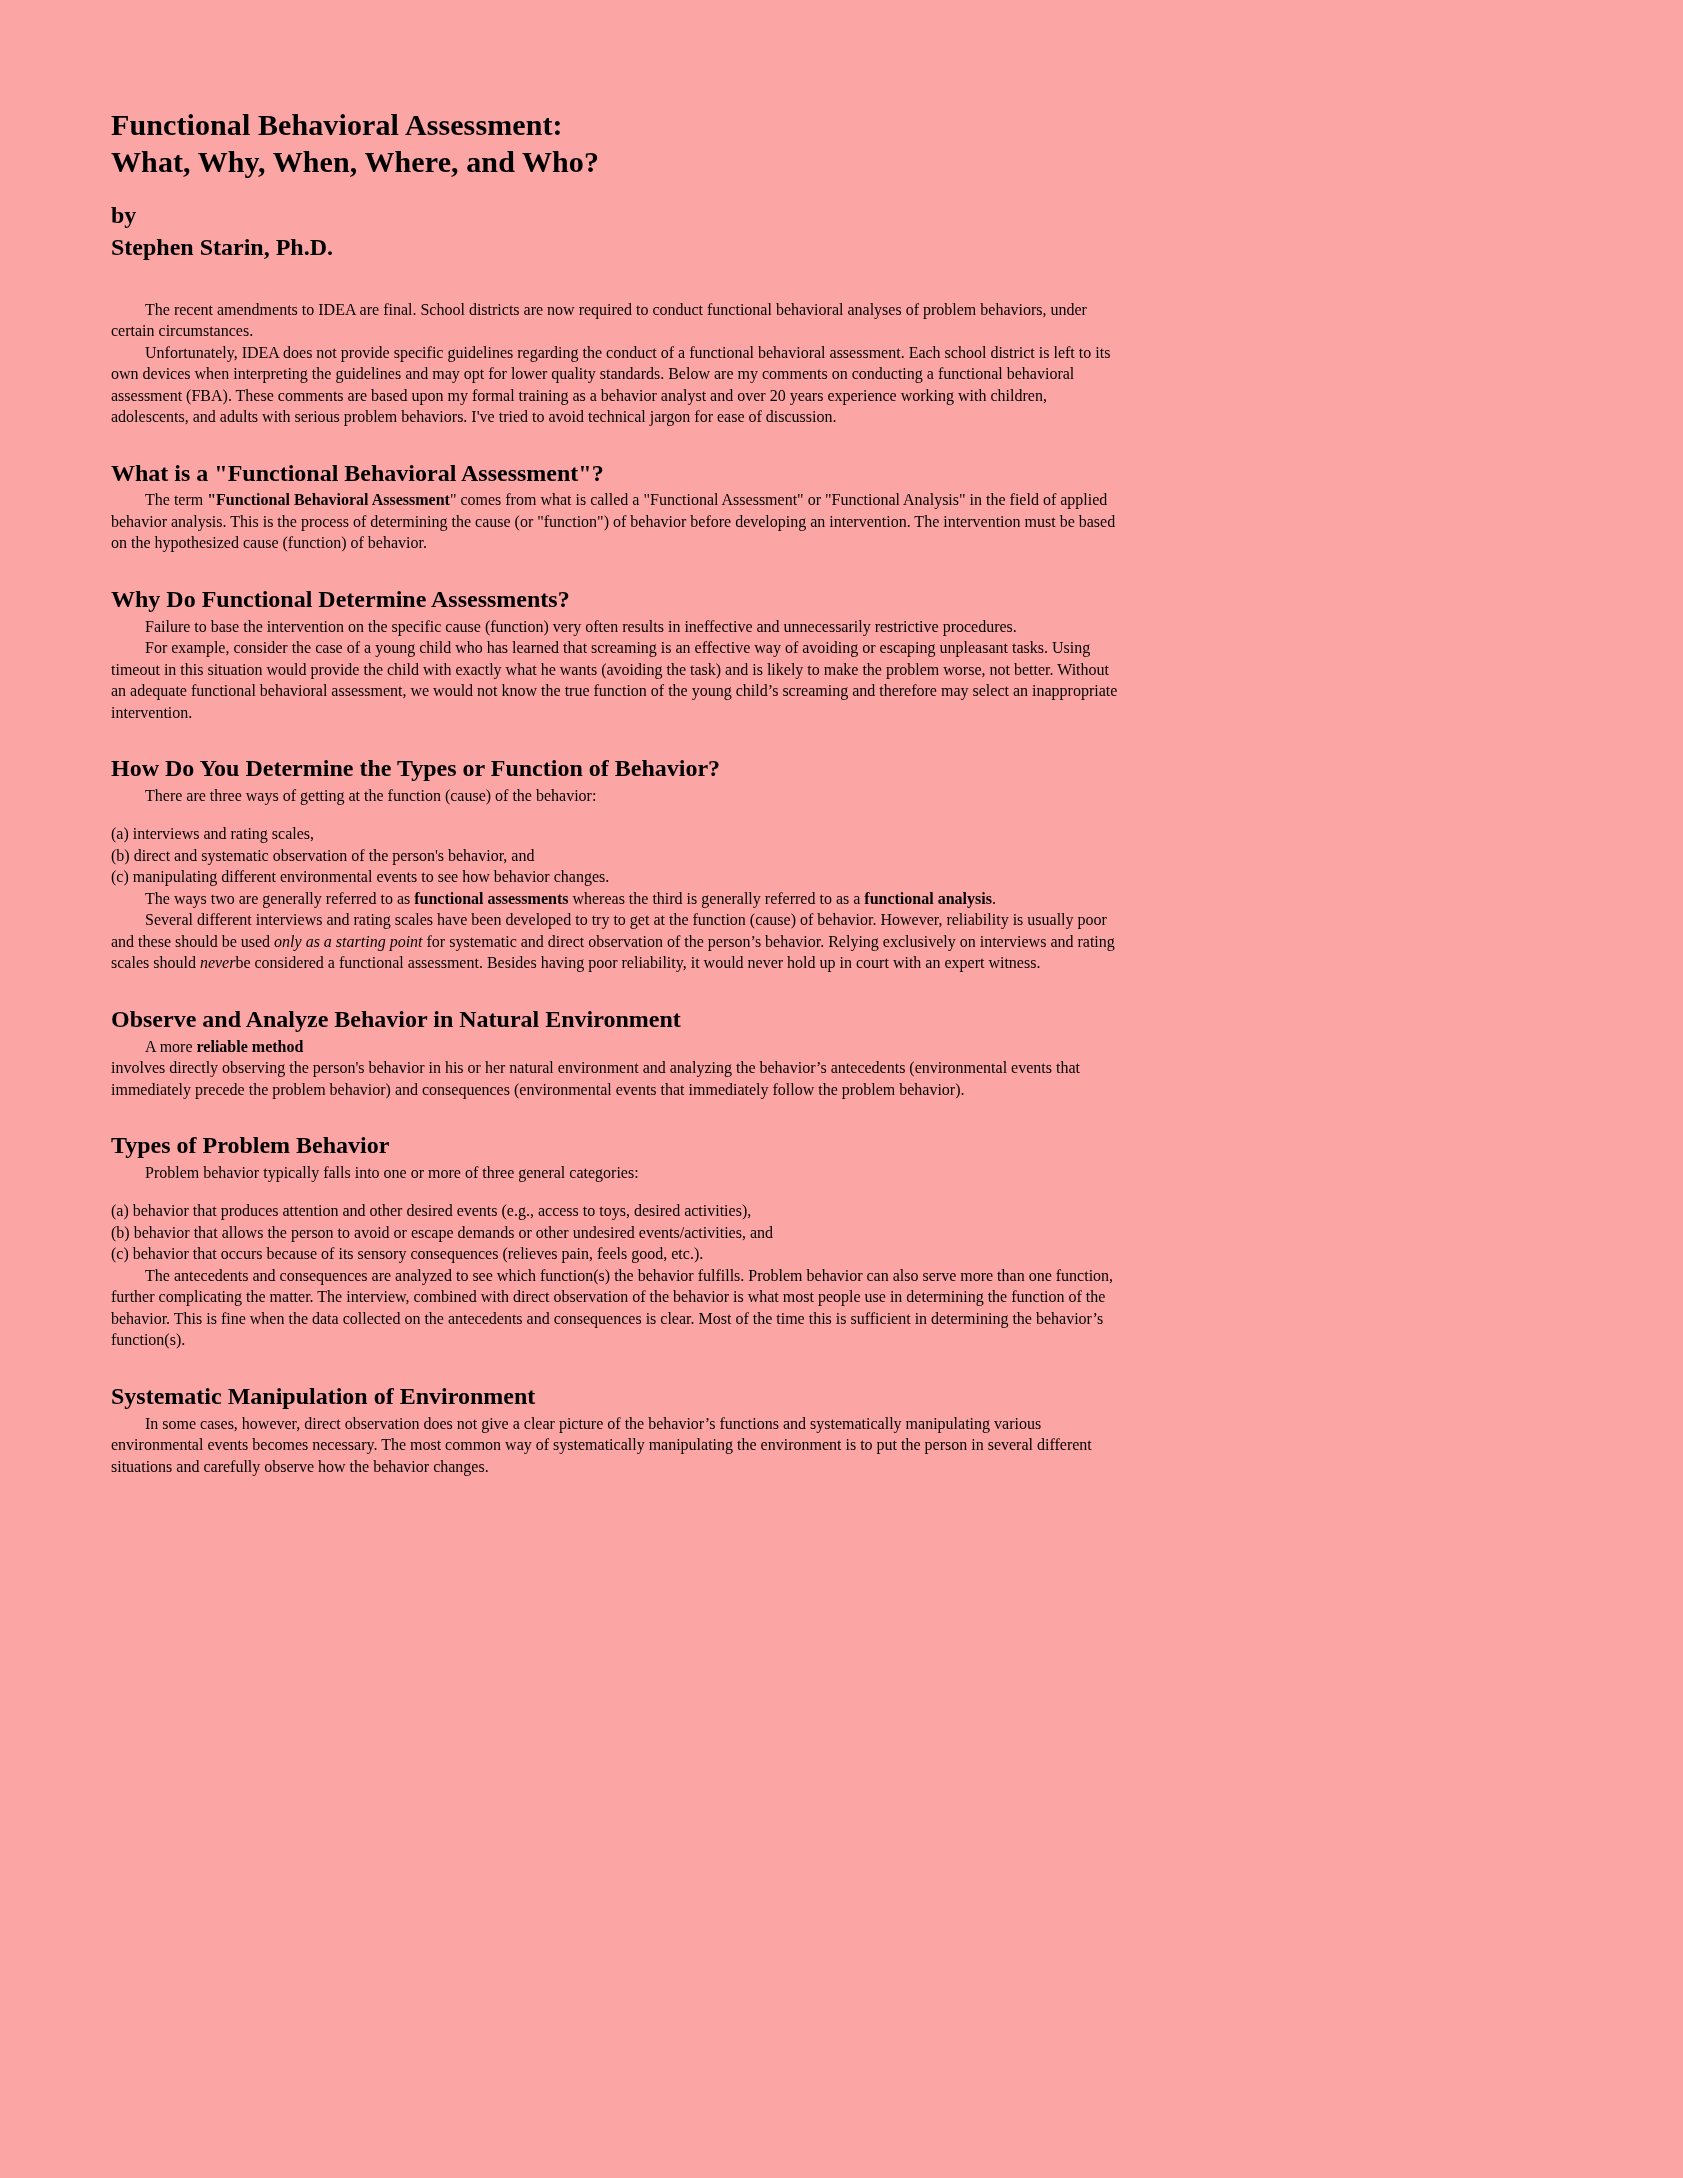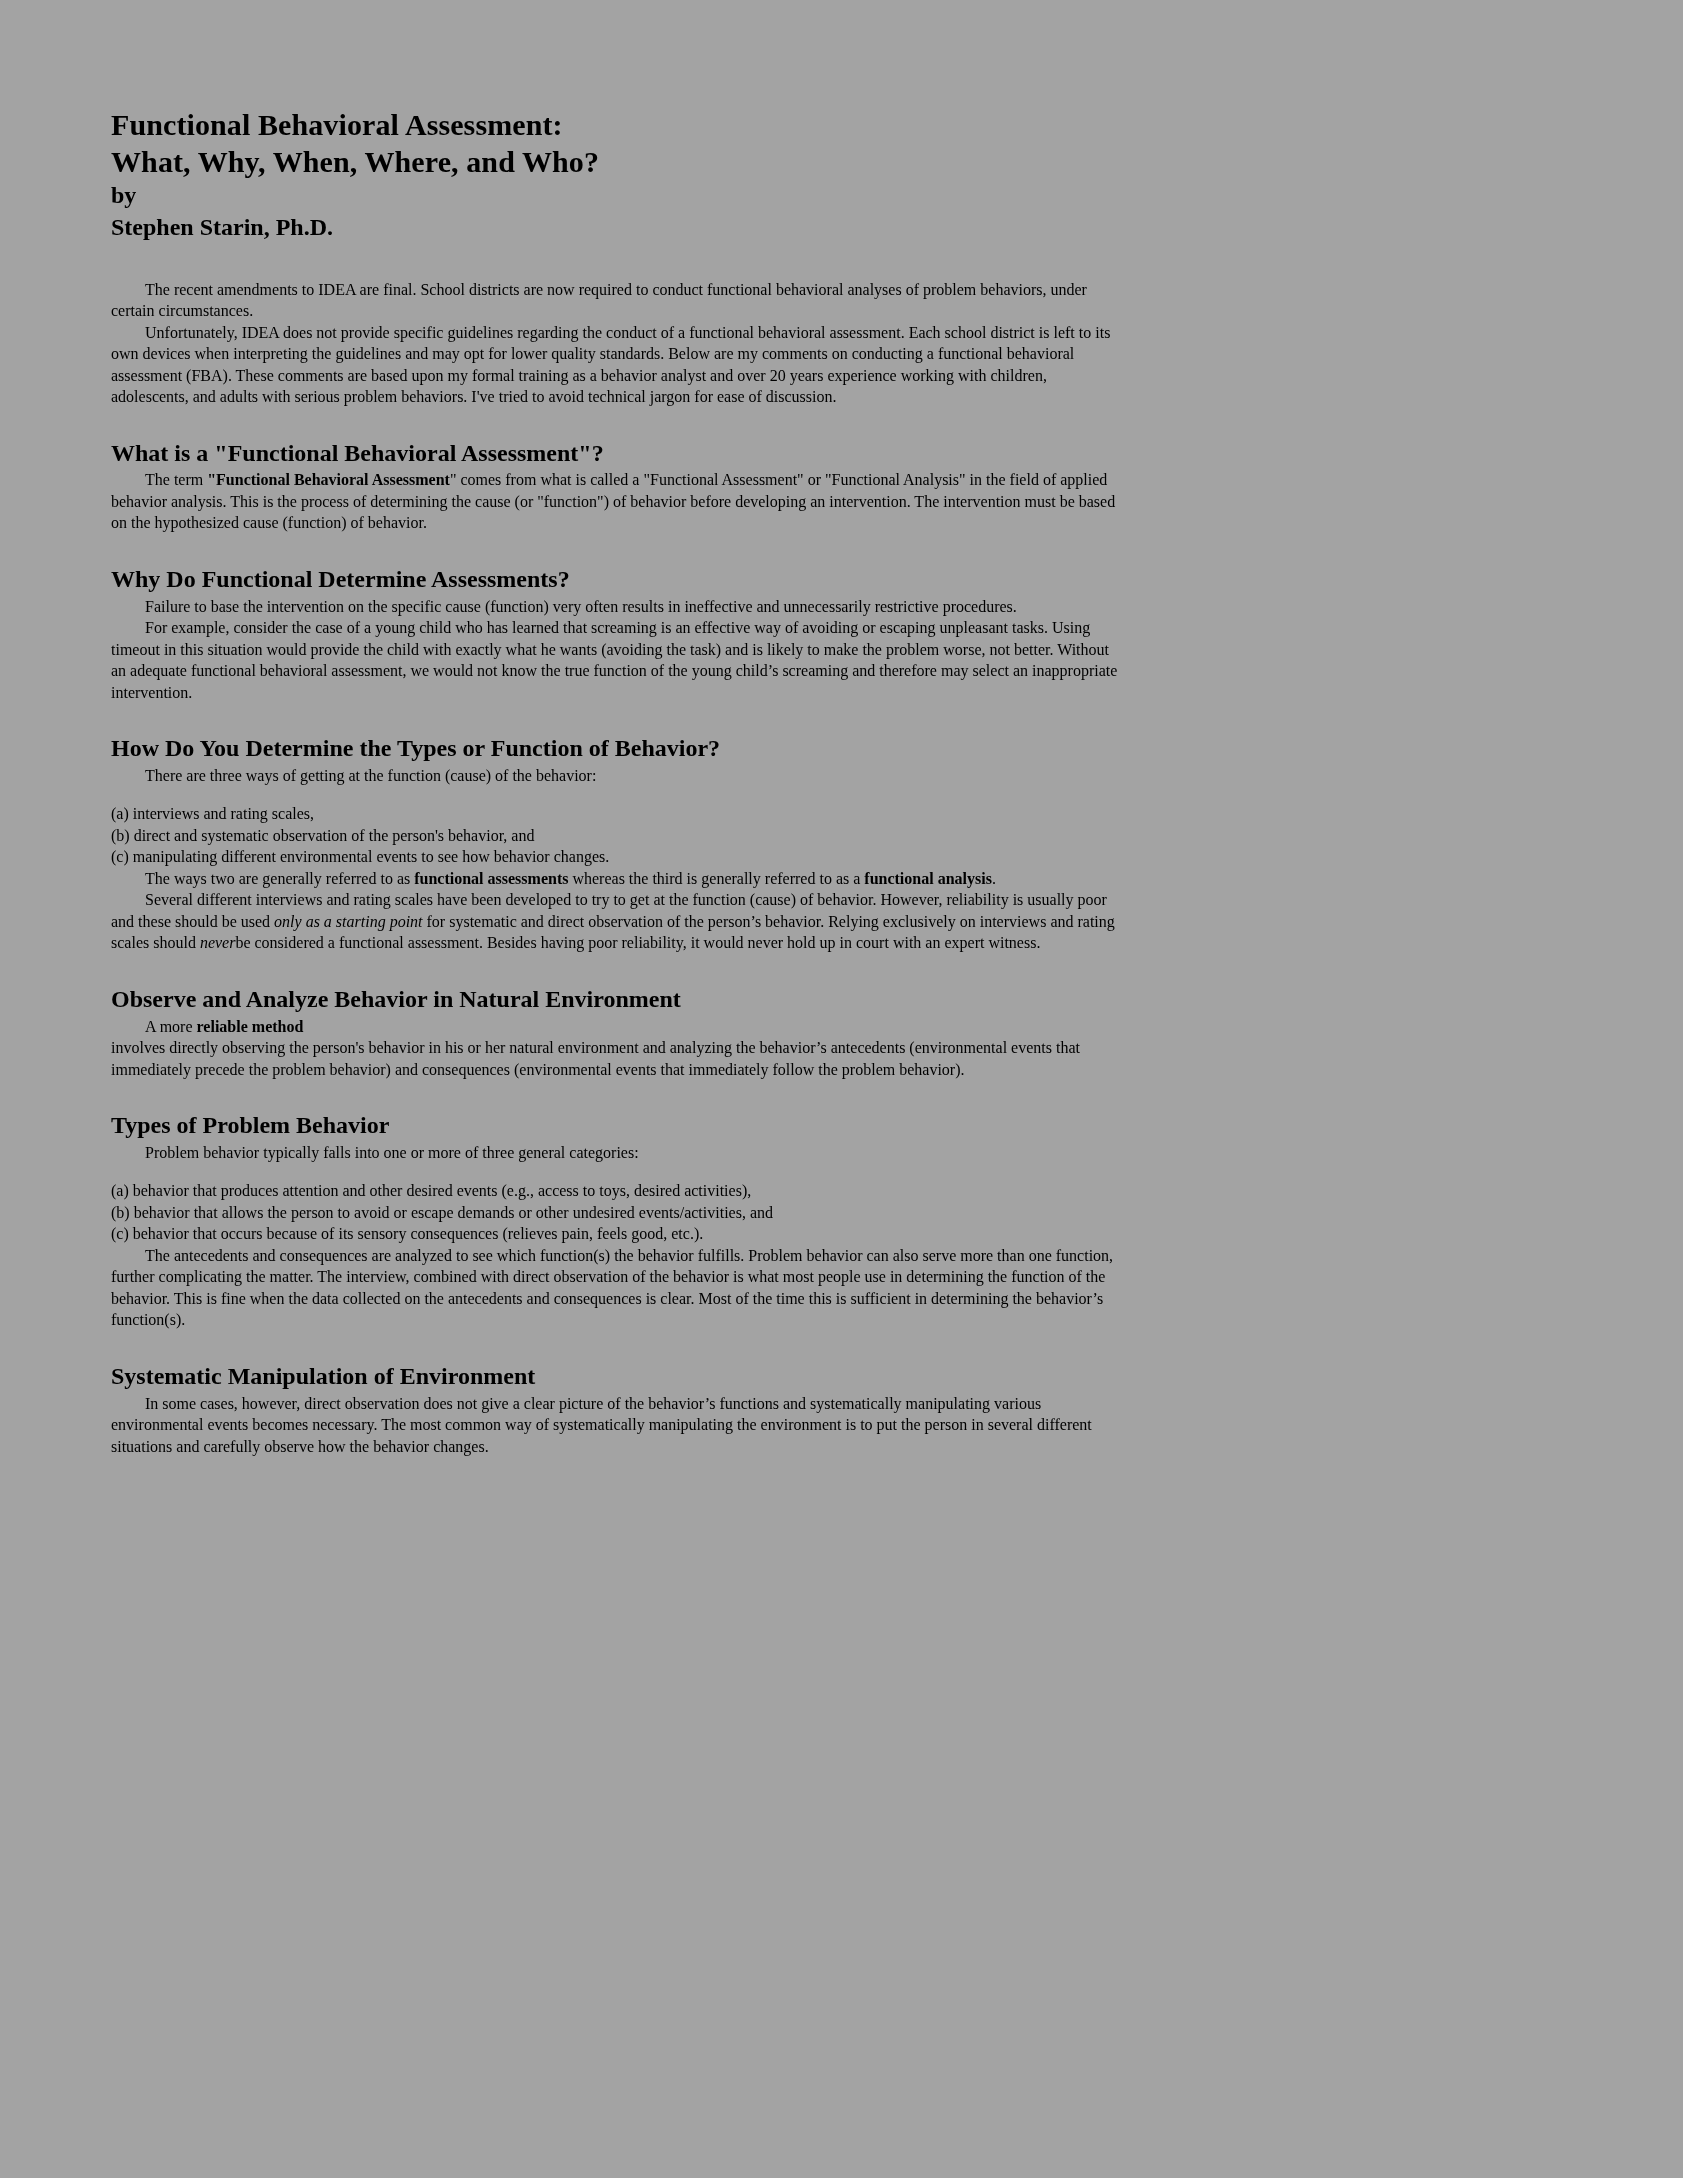--- a/index.html
+++ b/index.html
@@ -11,21 +11,21 @@
     width: 1683px;
     height: 2178px;
     font-family: "Liberation Serif", "DejaVu Serif", serif;
     color: #000000;
     -webkit-font-smoothing: antialiased;
   }
   .page {
     position: relative;
     width: 1683px;
     height: 2178px;
-    background: #a3a3a3;
+    background: #fca5a5;
     overflow: hidden;
   }
   .content {
     position: absolute;
     left: 111px;
     top: 107px;
     width: 1012px;
   }
   
   .doc-title {
@@ -33,21 +33,21 @@
     font-weight: bold;
     line-height: 1.22;
     letter-spacing: 0.1px;
     margin: 0;
   }
   .doc-title .line2 { display: block; }
   .byline {
     font-size: 24px;
     font-weight: bold;
     line-height: 1.28;
-    margin-top: 0;
+    margin-top: 20px;
   }
   .byline .author { display: block; margin-top: 1px; }
 
   
   .section { margin-top: 0; }
   .heading {
     font-size: 24px;
     font-weight: bold;
     line-height: 1.32;
     margin: 0;

